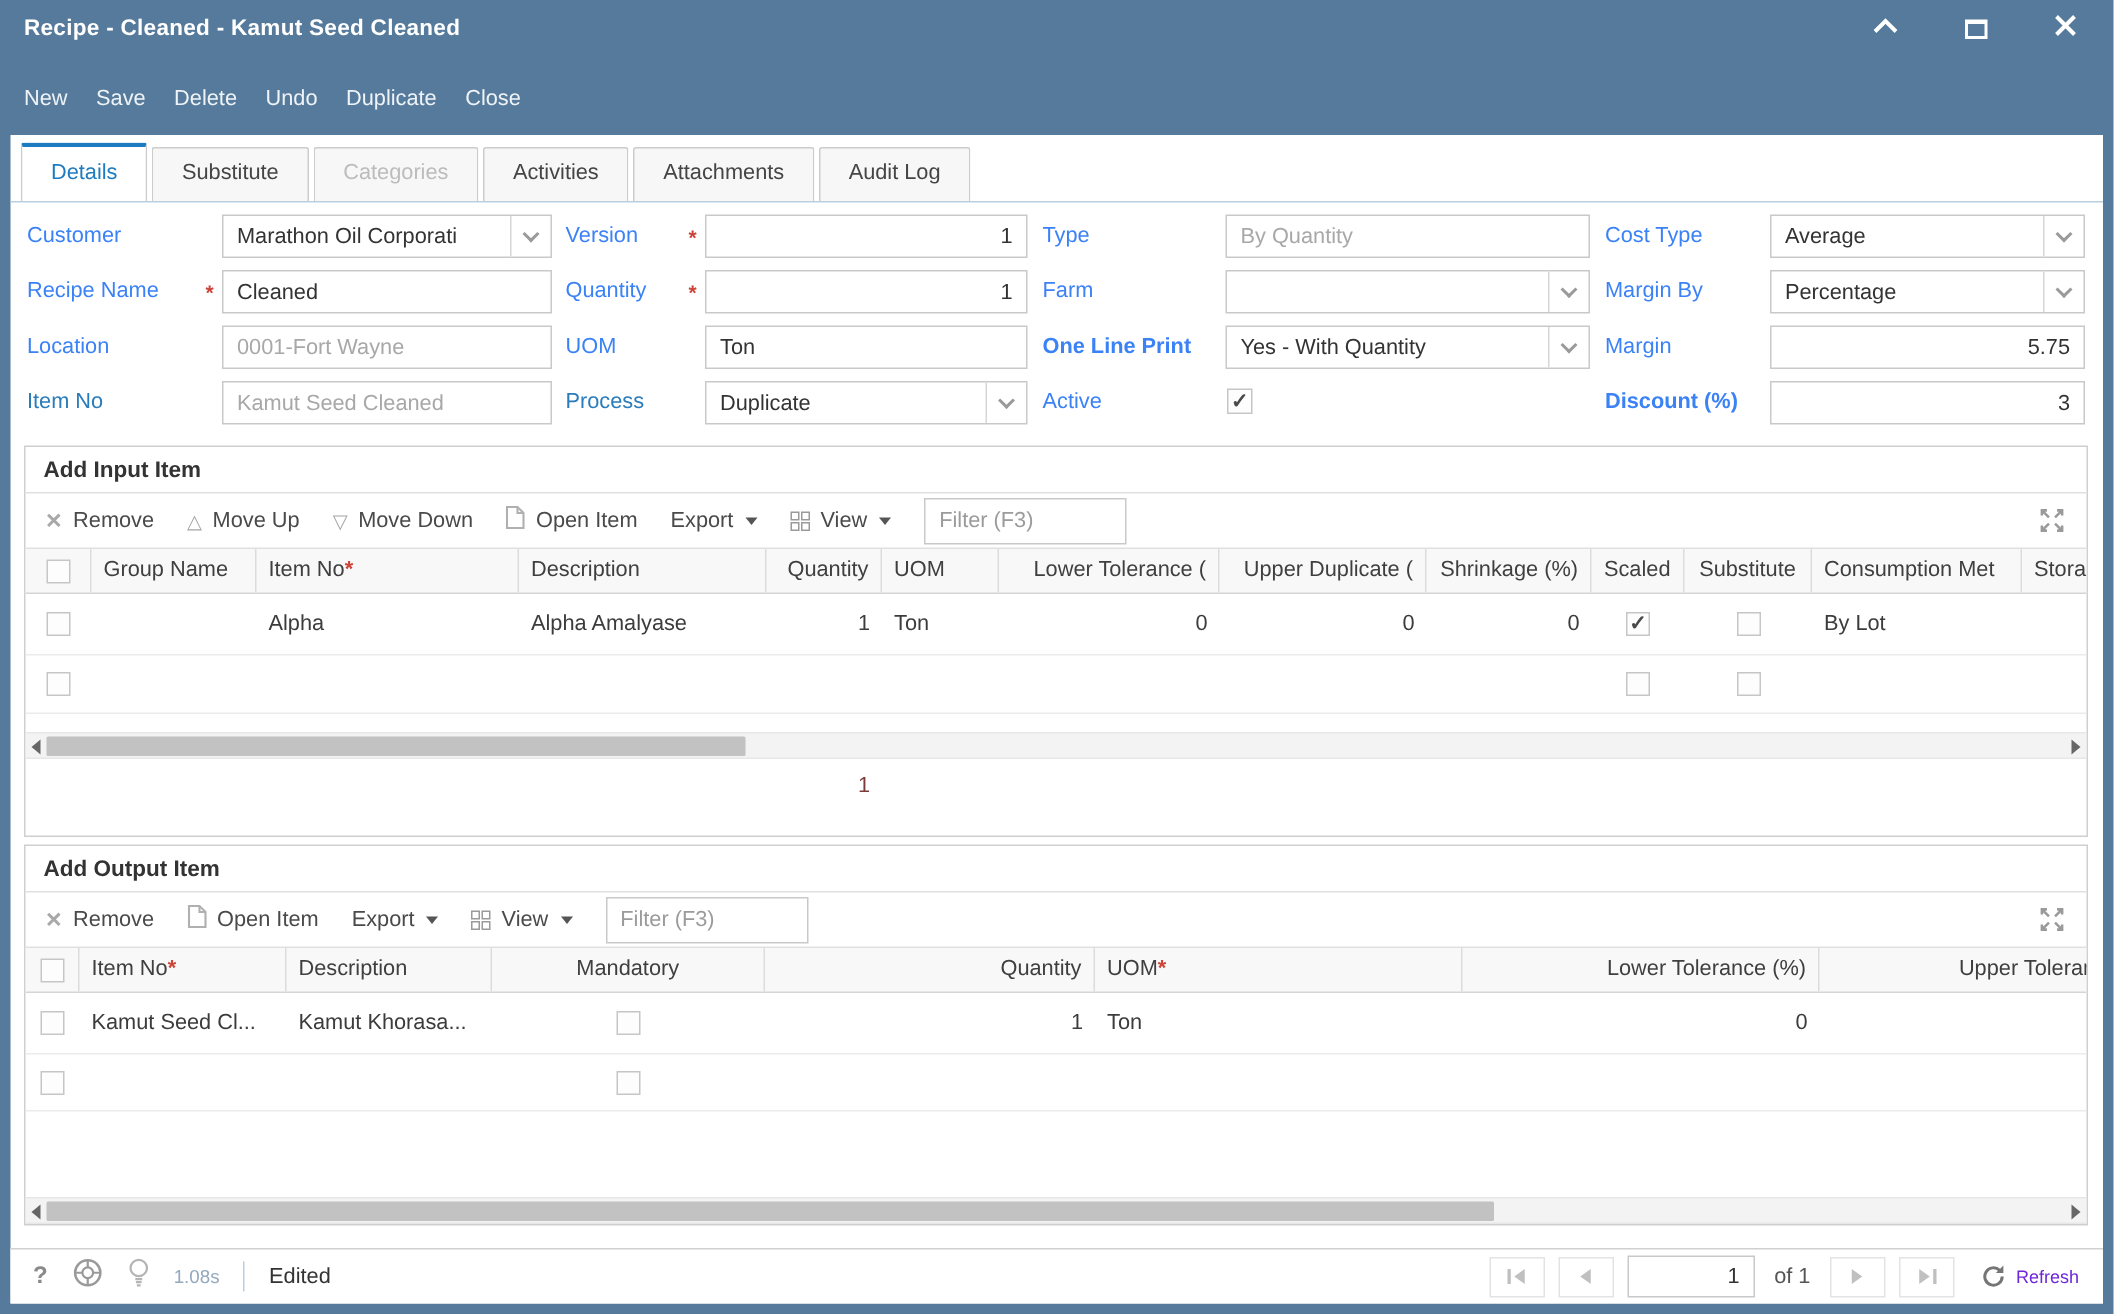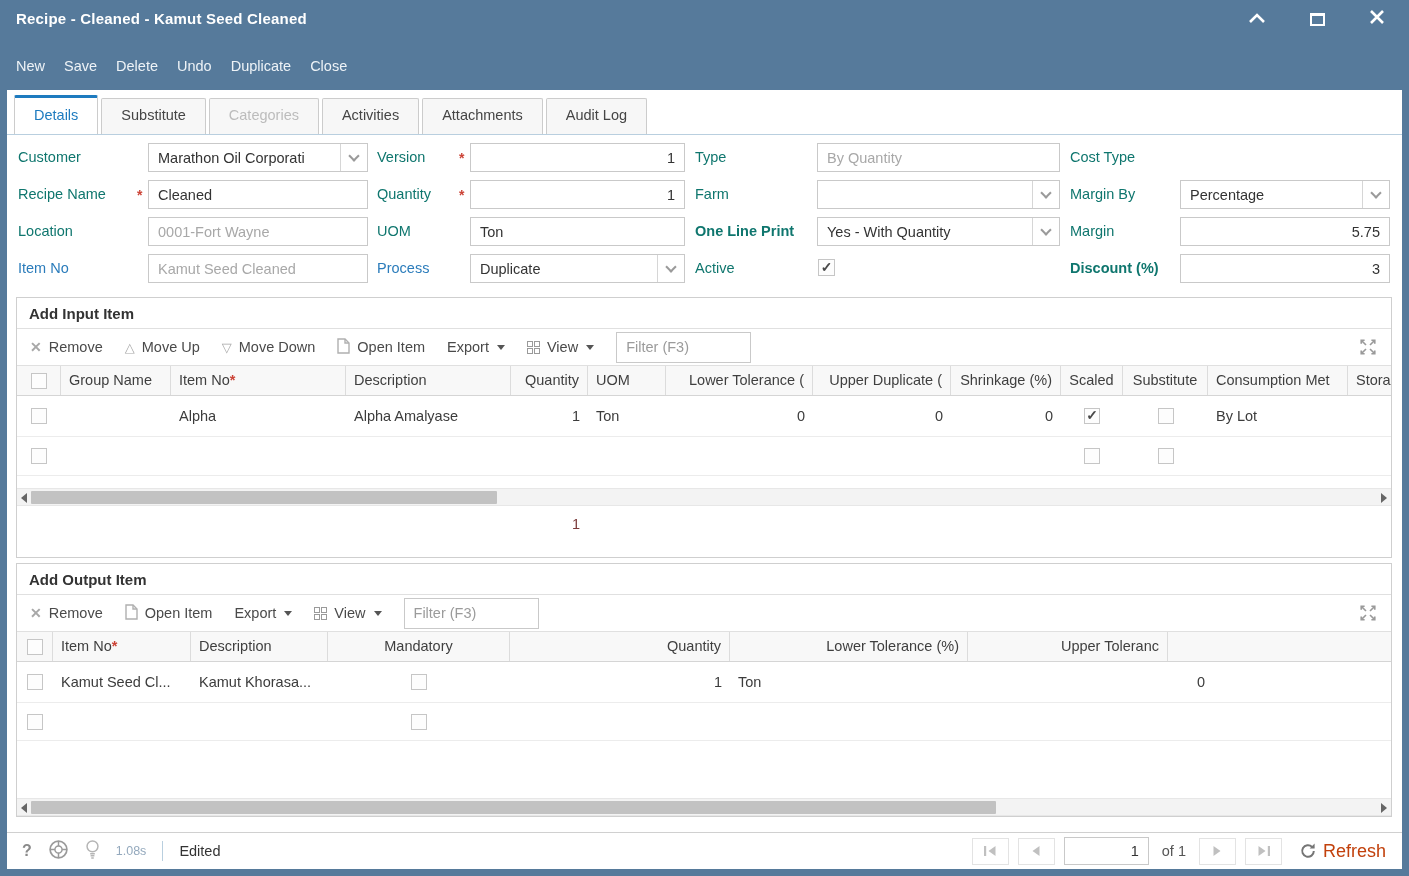--- a/index.html
+++ b/index.html
@@ -18,21 +18,21 @@
 
   .content { position:absolute; left:7px; top:90px; width:1395px; height:779px; background:#fff; }
 
   
   .tabbar { position:absolute; top:6px; left:0; right:0; height:39px; border-bottom:1px solid #b9cfdf; display:flex; align-items:flex-end; padding-left:7px; gap:3px; }
   .tab { height:36px; line-height:32px; padding:0 19px; background:#f7f7f7; border:1px solid #cccccc; border-bottom:none; font-size:14.5px; color:#454545; border-radius:2px 2px 0 0; cursor:pointer; white-space:nowrap; }
   .tab.active { background:#fff; border-top:3px solid #1e7bbf; color:#1e7bbf; height:39px; line-height:34px; }
   .tab.disabled { color:#bcbcbc; }
 
   
-  .lbl { position:absolute; font-size:14.5px; color:#0f766e; white-space:nowrap; }
+  .lbl { position:absolute; font-size:14.5px; color:#3b82f6; white-space:nowrap; }
   .lbl.link { color:#2b7cbb; }
   .req { position:absolute; color:#cc4437; font-size:14px; font-weight:bold; }
   .fld { position:absolute; height:29px; border:1px solid #c9c9c9; background:#fff; font-size:14.5px; color:#333; display:flex; align-items:center; padding:0 9px; white-space:nowrap; overflow:hidden; }
   .fld.num { justify-content:flex-end; }
   .fld.disabled { color:#a8a8a8; }
   input.fld { outline:none; font-family:"Liberation Sans", sans-serif; }
   input.fld.num { text-align:right; }
   .combo { padding-right:0; cursor:pointer; }
   .combo .val { flex:1; overflow:hidden; white-space:nowrap; }
   .chevbox { width:27px; align-self:stretch; border-left:1px solid #d6d6d6; display:flex; align-items:center; justify-content:center; flex:none; margin-left:6px; }
@@ -79,21 +79,21 @@
   .statusbar { position:absolute; left:0; right:0; bottom:0; height:37px; border-top:1px solid #d0d0d0; background:#fff; display:flex; align-items:center; }
   .sb-left { display:flex; align-items:center; gap:16px; padding-left:15px; }
   .help-q { color:#8a8a8a; font-size:16px; font-weight:bold; cursor:pointer; }
   .sb-time { color:#94a9bd; font-size:12.5px; }
   .sb-div { width:1px; height:20px; background:#b9cfdf; }
   .sb-status { color:#333; font-size:14.5px; }
   .sb-right { margin-left:auto; display:flex; align-items:center; gap:9px; padding-right:16px; }
   .pg-btn { width:37px; height:27px; border:1px solid #e3e3e3; background:#fff; display:flex; align-items:center; justify-content:center; cursor:pointer; }
   .pg-input { width:85px; height:28px; border:1px solid #c9c9c9; text-align:right; padding:0 9px; font-size:14.5px; color:#333; outline:none; font-family:"Liberation Sans", sans-serif; }
   .pg-of { font-size:14.5px; color:#555; margin:0 4px; }
-  .refresh { display:flex; align-items:center; gap:6px; font-size:18px; color:#c2410c; cursor:pointer; margin-left:8px; }
+  .refresh { display:flex; align-items:center; gap:6px; font-size:12px; color:#6d28d9; cursor:pointer; margin-left:8px; }
 </style>
 </head>
 <body>
 
 <div class="titlebar">
   <div class="win-title">Recipe - Cleaned - Kamut Seed Cleaned</div>
   <div class="win-controls">
     <div class="wc">
       <span>
         <svg width="18" height="12" viewBox="0 0 18 12">
@@ -195,20 +195,26 @@
         <i class="chev"></i>
       </span>
   </div>
 
   <span class="lbl" style="left:688px; top:170px;">Active</span>
   <div class="checkbox checked" style="position:absolute; left:811px; top:169px;">
     <span class="mark">✓</span>
   </div>
 
   <span class="lbl" style="left:1063px; top:59px;">Cost Type</span>
+  <div class="fld combo" style="left:1173px; top:53px; width:210px;">
+    <span class="val">Average</span>
+    <span class="chevbox">
+        <i class="chev"></i>
+      </span>
+  </div>
 
   <span class="lbl" style="left:1063px; top:96px;">Margin By</span>
   <div class="fld combo" style="left:1173px; top:90px; width:210px;">
     <span class="val">Percentage</span>
     <span class="chevbox">
         <i class="chev"></i>
       </span>
   </div>
 
   <span class="lbl" style="left:1063px; top:133px;">Margin</span>
@@ -387,20 +393,21 @@
     </div>
 
     <div class="gh">
       <div class="c selcell" style="width:36px;">
           <span class="checkbox" style="width:16px;height:16px;"></span>
         </div>
       <div class="c" style="width:138px;"><span>Item No</span><span class="hreq">*</span></div>
       <div class="c" style="width:137px;">Description</div>
       <div class="c ctr" style="width:182px;">Mandatory</div>
       <div class="c r" style="width:220px;">Quantity</div>
+      <div class="c" style="width:245px;"><span>UOM</span><span class="hreq">*</span></div>
       <div class="c r" style="width:238px;">Lower Tolerance (%)</div>
       <div class="c r" style="width:200px;">Upper Toleranc</div>
     </div>
 
     <div class="gr" style="height:41px;">
       <div class="c selcell" style="width:36px;">
           <span class="checkbox" style="width:16px;height:16px;"></span>
         </div>
       <div class="c" style="width:138px;">Kamut Seed Cl...</div>
       <div class="c" style="width:137px;">Kamut Khorasa...</div>

